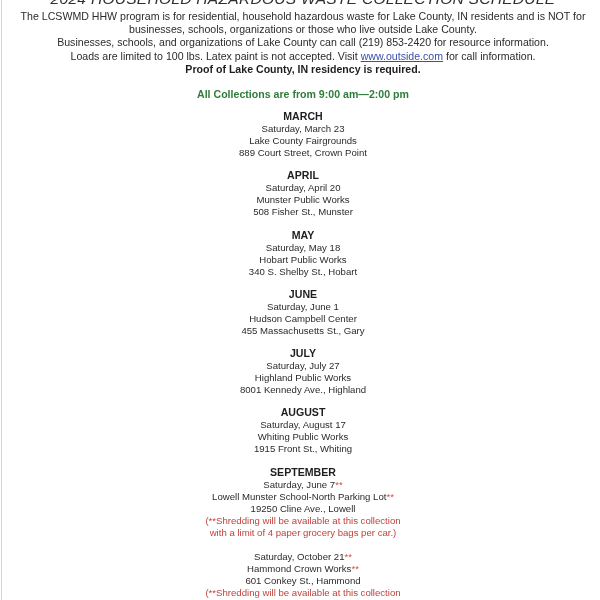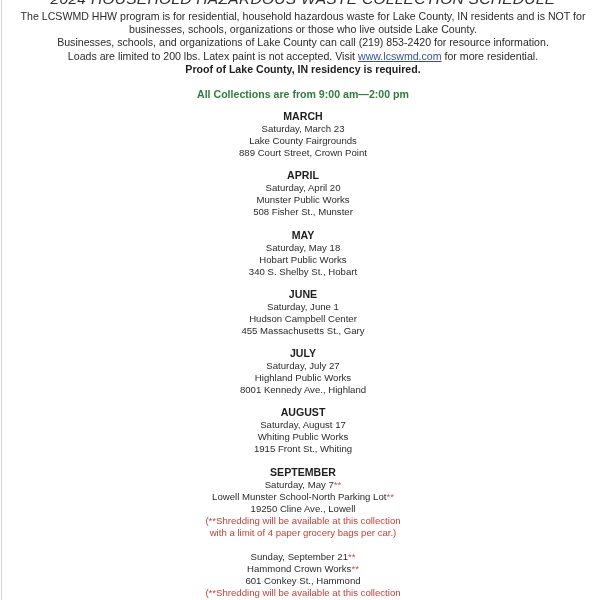--- a/index.html
+++ b/index.html
@@ -105,21 +105,21 @@
 <div class="edge-line"></div>
 
 <div class="page">
 
   <div class="title">2024 HOUSEHOLD HAZARDOUS WASTE COLLECTION SCHEDULE</div>
 
   <div class="intro">
     <span class="line">The LCSWMD HHW program is for residential, household hazardous waste for Lake County, IN residents and is NOT for</span>
     <span class="line">businesses, schools, organizations or those who live outside Lake County.</span>
     <span class="line">Businesses, schools, and organizations of Lake County can call (219) 853-2420 for resource information.</span>
-    <span class="line"><span>Loads are limited to 200 lbs.  Latex paint is not accepted.  Visit </span><a>www.lcswmd.com</a><span> for more residential.</span></span>
+    <span class="line"><span>Loads are limited to 100 lbs.  Latex paint is not accepted.  Visit </span><a>www.outside.com</a><span> for call information.</span></span>
     <span class="line bold">Proof of Lake County, IN residency is required.</span>
   </div>
 
   <div class="hours">All Collections are from 9:00 am—2:00 pm</div>
 
   <div class="schedule">
 
     <div class="month-block">
       <span class="month">MARCH</span>
       <span class="row">Saturday, March 23</span>
@@ -159,29 +159,29 @@
       <span class="month">AUGUST</span>
       <span class="row">Saturday, August 17</span>
       <span class="row">Whiting Public Works</span>
       <span class="row">1915 Front St., Whiting</span>
     </div>
 
     <div class="month-block" style="height:auto;">
       <span class="month">SEPTEMBER</span>
 
       <div>
-        <span class="row"><span>Saturday, May 7</span><span class="star">**</span></span>
+        <span class="row"><span>Saturday, June 7</span><span class="star">**</span></span>
         <span class="row"><span>Lowell Munster School-North Parking Lot</span><span class="star">**</span></span>
         <span class="row">19250 Cline Ave., Lowell</span>
         <span class="note">(**Shredding will be available at this collection</span>
         <span class="note">with a limit of 4 paper grocery bags per car.)</span>
       </div>
 
       <div class="sub-event">
-        <span class="row"><span>Sunday, September 21</span><span class="star">**</span></span>
+        <span class="row"><span>Saturday, October 21</span><span class="star">**</span></span>
         <span class="row"><span>Hammond Crown Works</span><span class="star">**</span></span>
         <span class="row">601 Conkey St., Hammond</span>
         <span class="note">(**Shredding will be available at this collection</span>
       </div>
     </div>
 
   </div>
 </div>
 
 </body></html>

